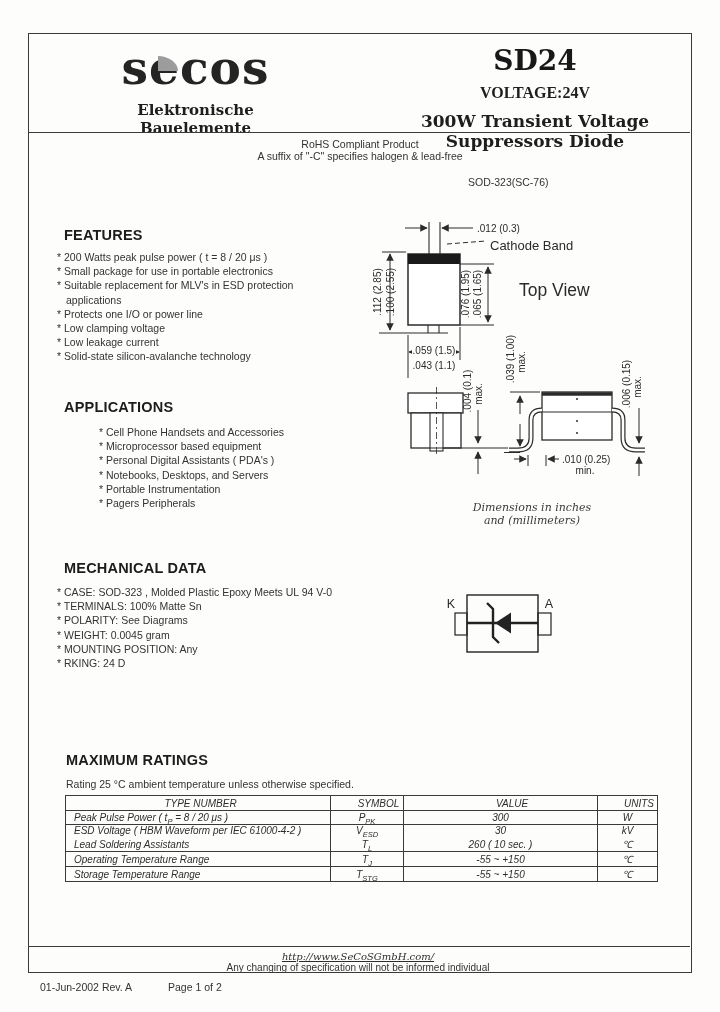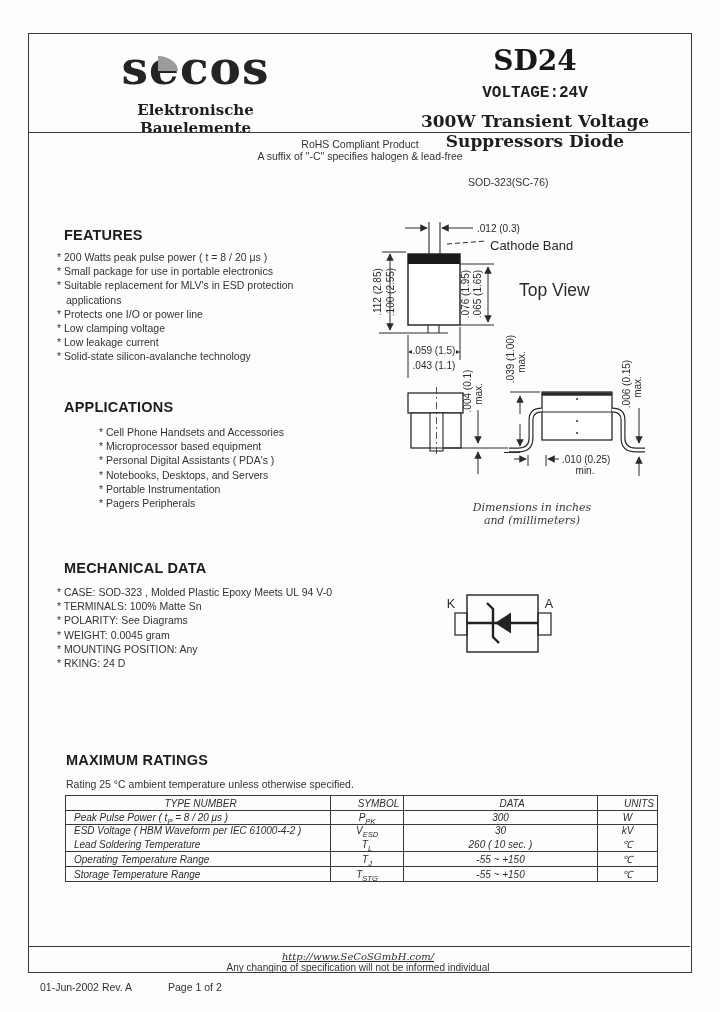--- a/index.html
+++ b/index.html
@@ -10,21 +10,21 @@
   .logo{position:absolute;left:88px;top:42px;width:215px;text-align:center;
         font-family:"DejaVu Serif",serif;font-weight:bold;font-size:47px;letter-spacing:1px;
         color:#242424;line-height:1.1;}
   .logo-wedge{position:absolute;left:158px;top:56px;width:20px;height:15px;background:#9c9c9c;
         border-radius:0 100% 0 0;}
   .logo-sub{position:absolute;left:88px;top:101px;width:215px;text-align:center;
         font-family:"DejaVu Serif",serif;font-weight:bold;font-size:15px;color:#1e1e1e;}
   .hdr-part{position:absolute;left:400px;top:44px;width:270px;text-align:center;
         font-family:"DejaVu Serif",serif;font-weight:bold;font-size:28px;color:#181818;}
   .hdr-voltage{position:absolute;left:400px;top:84px;width:270px;text-align:center;
-        font-family:Liberation Mono, monospace;font-weight:bold;font-size:16px;color:#1e1e1e;}
+        font-family:Liberation Serif, serif;font-weight:bold;font-size:16px;color:#1e1e1e;}
   .hdr-title{position:absolute;left:395px;top:111px;width:280px;text-align:center;
         font-family:"DejaVu Serif",serif;font-weight:bold;font-size:17px;color:#1e1e1e;}
   .hdr-rule{position:absolute;left:28px;top:132px;width:662px;border-top:1.5px solid #3a3a3a;}
   .rohs{position:absolute;left:210px;top:139px;width:300px;text-align:center;font-size:10.5px;
         line-height:11.5px;color:#333;}
   .rohs span{text-align:right;}
   .pkg-name{position:absolute;left:468px;top:176px;width:140px;font-size:10.5px;color:#333;}
   
   .sec-title{position:absolute;font-size:14.5px;font-weight:bold;color:#1c1c1c;letter-spacing:.2px;}
   .blist{position:absolute;font-size:10.5px;line-height:14.2px;color:#333;}
@@ -219,37 +219,37 @@
     <colgroup>
         <col style="width:265px">
         <col style="width:73px">
         <col style="width:194px">
         <col style="width:60px">
       </colgroup>
     <tbody>
         <tr>
       <th class="c-type">TYPE NUMBER</th>
       <th>SYMBOL</th>
-      <th>DATA</th>
+      <th>VALUE</th>
       <th>UNITS</th>
     </tr>
     <tr>
       <td class="c-type"><span>Peak Pulse Power ( t</span><sub>P</sub><span> = 8 / 20 μs )</span></td>
       <td><span>P</span><sub>PK</sub></td>
       <td>300</td>
       <td>W</td>
     </tr>
     <tr class="no-bb">
       <td class="c-type"><span>ESD Voltage ( HBM Waveform per IEC 61000-4-2 )</span><sub></sub><span></span></td>
       <td><span>V</span><sub>ESD</sub></td>
       <td>30</td>
       <td>kV</td>
     </tr>
     <tr class="no-bt">
-      <td class="c-type"><span>Lead Soldering Temperature</span><sub></sub><span></span></td>
+      <td class="c-type"><span>Lead Soldering Assistants</span><sub></sub><span></span></td>
       <td><span>T</span><sub>L</sub></td>
       <td>260 ( 10 sec. )</td>
       <td>℃</td>
     </tr>
     <tr>
       <td class="c-type"><span>Operating Temperature Range</span><sub></sub><span></span></td>
       <td><span>T</span><sub>J</sub></td>
       <td>-55 ~ +150</td>
       <td>℃</td>
     </tr>

